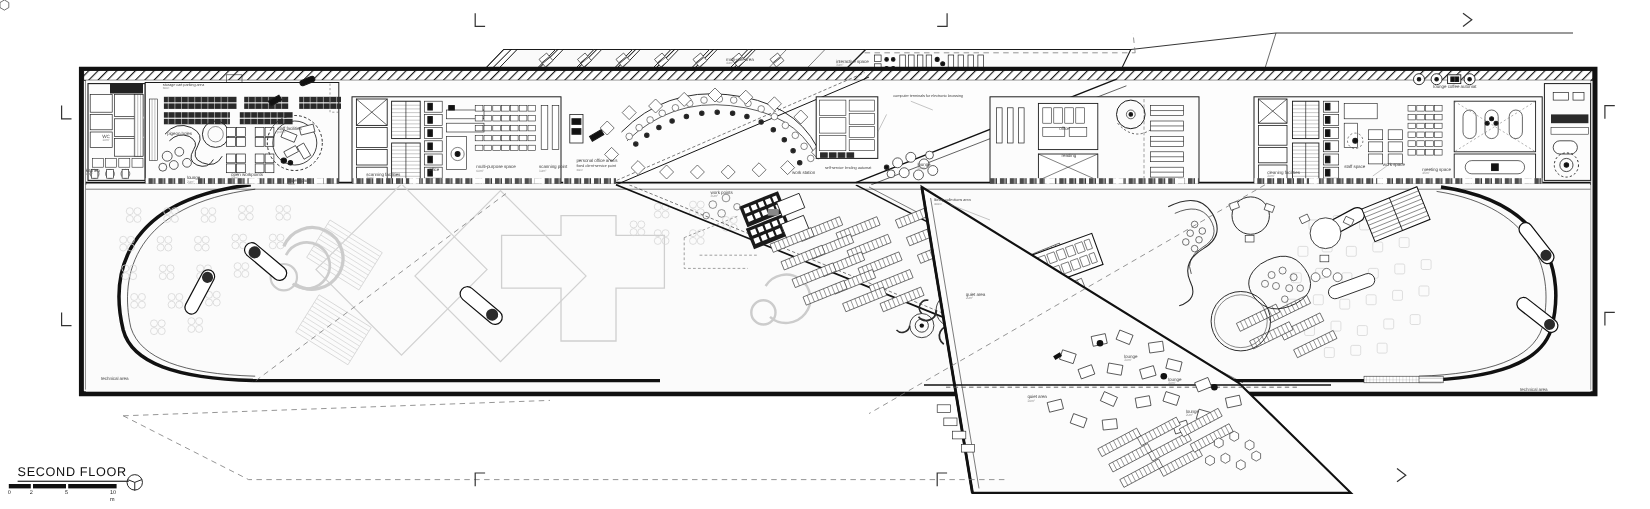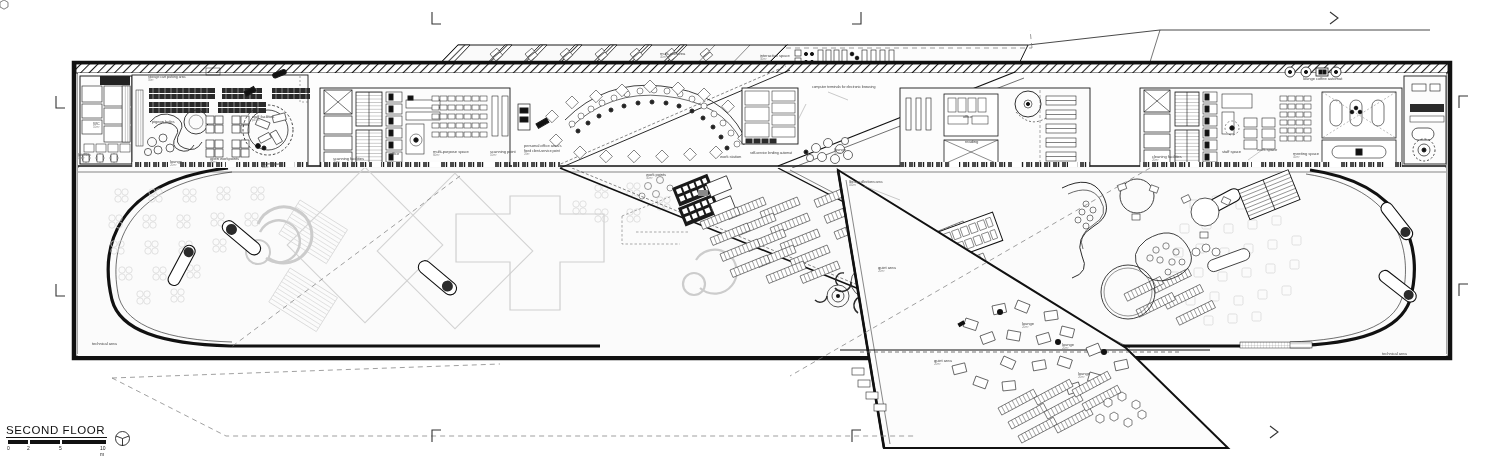--- a/index.html
+++ b/index.html
@@ -20,21 +20,21 @@
     line-height:1.05;
     letter-spacing:-0.1px;
     pointer-events:none;
   }
   .lbl .nm{display:block;font-size:4.2px;color:#4a4a4a;}
   .lbl .ar{display:block;font-size:3.1px;color:#8c8c8c;}
   .lbl.tiny .nm{font-size:3.6px;}
   .lbl.tiny .ar{font-size:2.7px;}
 
   
-  #titleblock{position:absolute;left:6px;top:424px;}
+  #titleblock{position:absolute;left:16px;top:424px;}
   #tb-title{
     font-size:11.5px;letter-spacing:0.6px;color:#111;
     font-family:"Liberation Sans", sans-serif;
   }
   #tb-rule{width:101px;height:1px;background:#111;margin-top:1px;}
   #scalebar{position:absolute;left:8px;top:440px;}
   .sb-seg{position:absolute;height:3.5px;background:#111;top:0;}
   .sb-tick{position:absolute;font-size:5px;color:#222;top:5px;}
   #northrose{position:absolute;left:114px;top:430px;width:17px;height:17px;}
 </style>

